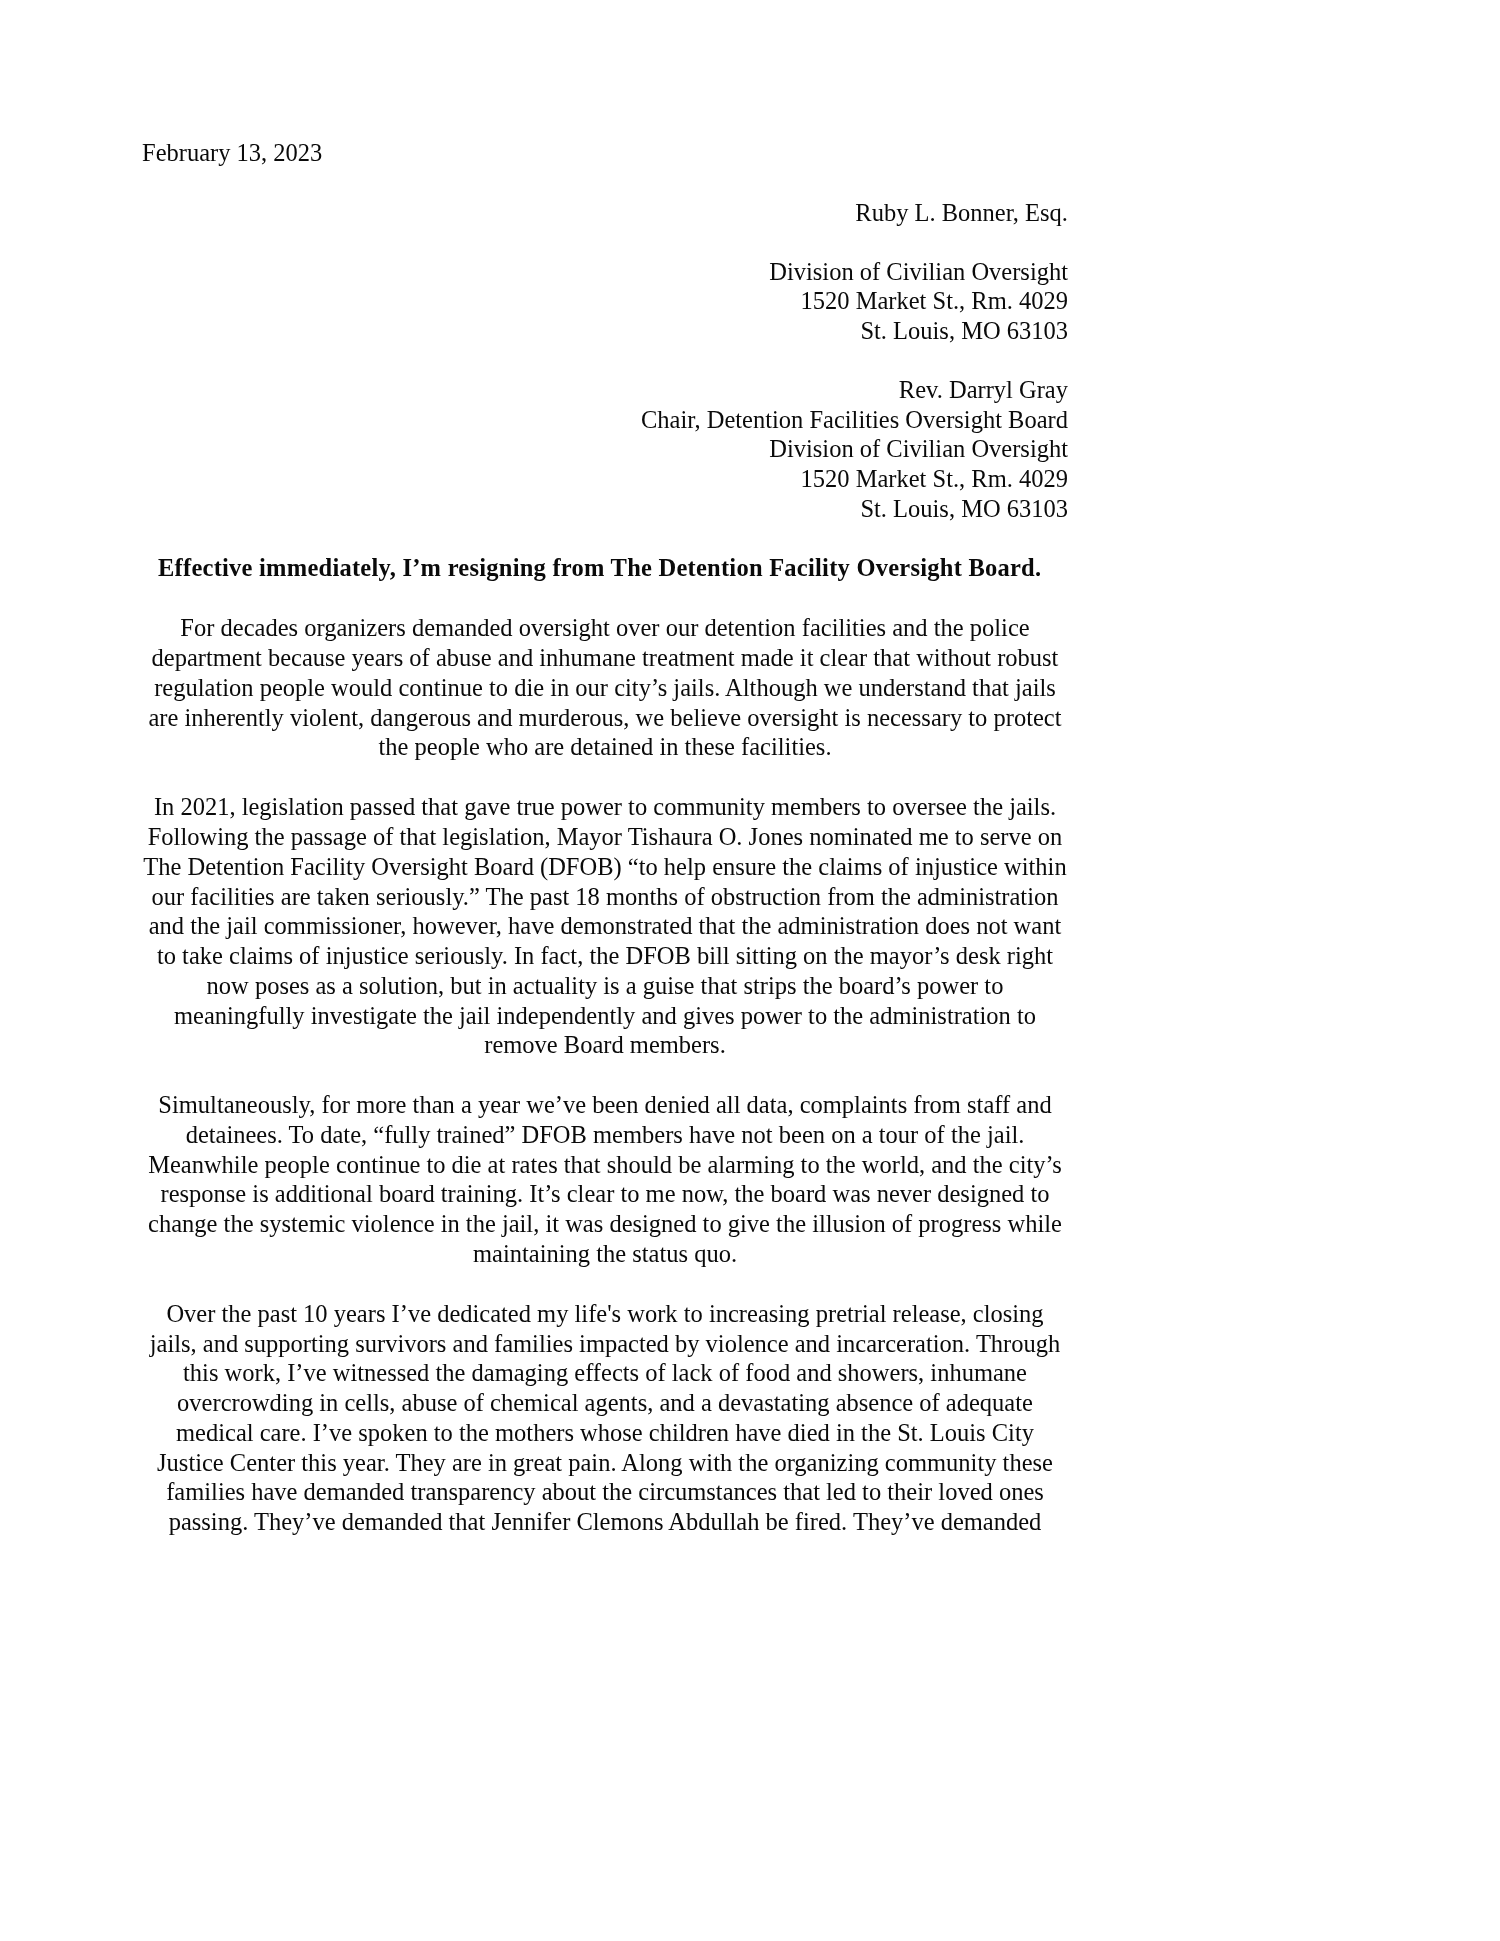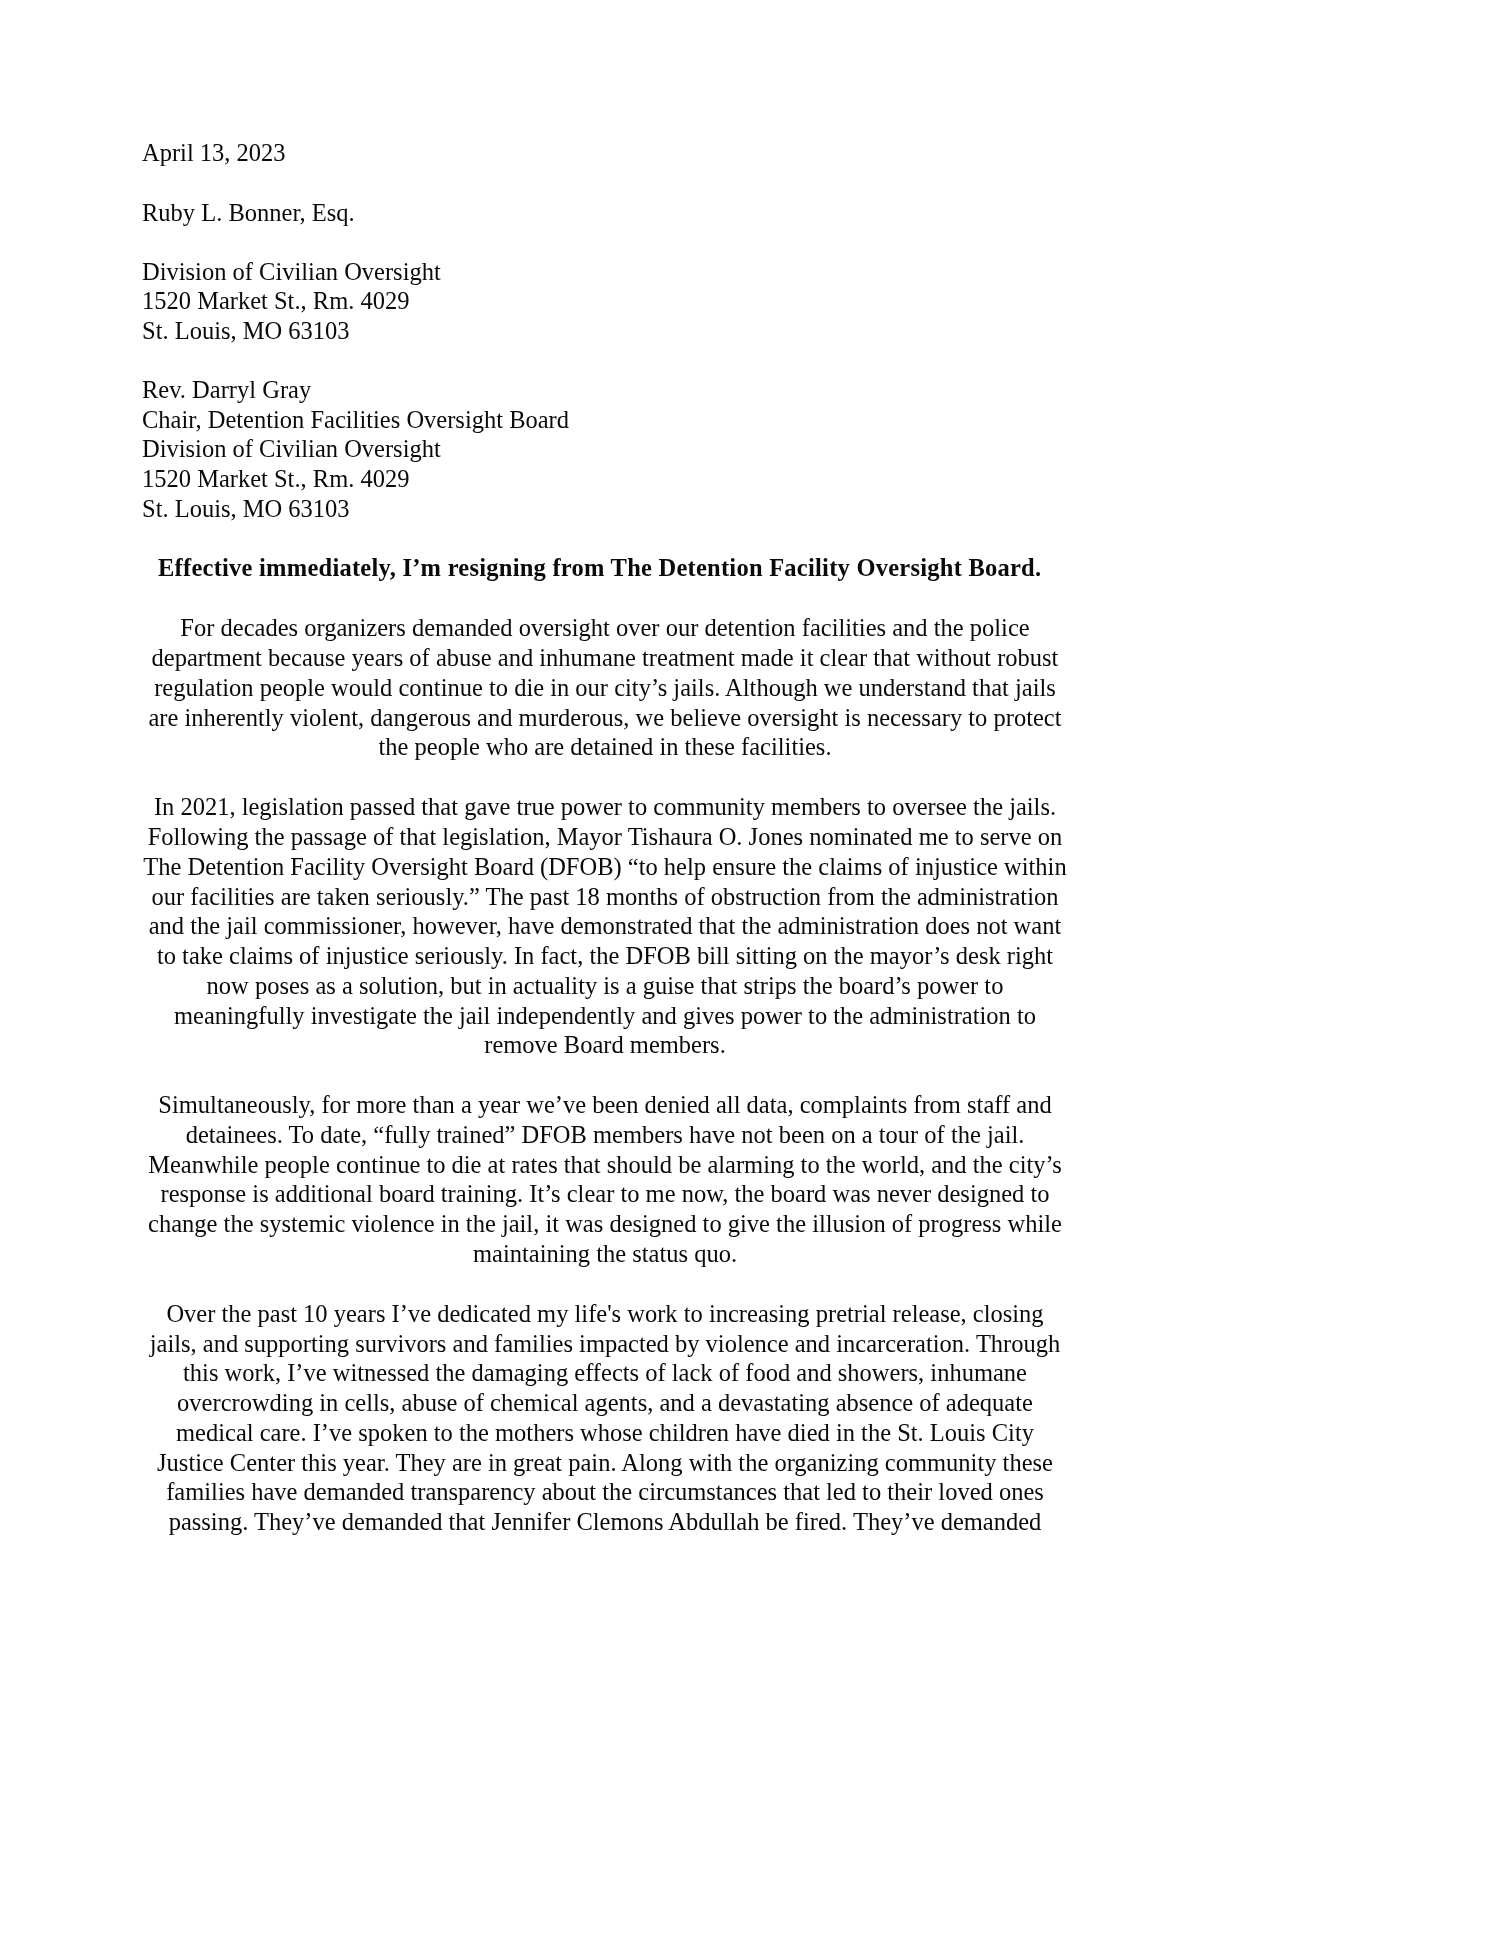--- a/index.html
+++ b/index.html
@@ -33,20 +33,21 @@
   }
   .line {
     display: block;
     white-space: pre-wrap;
   }
   .date-block {
     margin-bottom: 30px;
   }
   .addr-block {
     margin-bottom: 29px;
+    text-align: right;
   }
   .headline {
     font-weight: bold;
     margin: 0 0 31px 16px;
     letter-spacing: 0.01em;
   }
   .para {
     margin: 0 0 30px 0;
     text-align: center;
   }
@@ -54,21 +55,21 @@
     margin-bottom: 0;
   }
 </style>
 </head>
 <body>
 
 <div class="page">
   <div class="content letter-text">
 
     <div class="date-block">
-      <span class="line">April 13, 2023</span>
+      <span class="line">February 13, 2023</span>
     </div>
 
     <div class="addr-block">
       <span class="line">Ruby L. Bonner, Esq.</span>
     </div>
 
     <div class="addr-block">
       <span class="line">Division of Civilian Oversight</span>
       <span class="line">1520 Market St., Rm. 4029</span>
       <span class="line">St. Louis, MO 63103</span>

